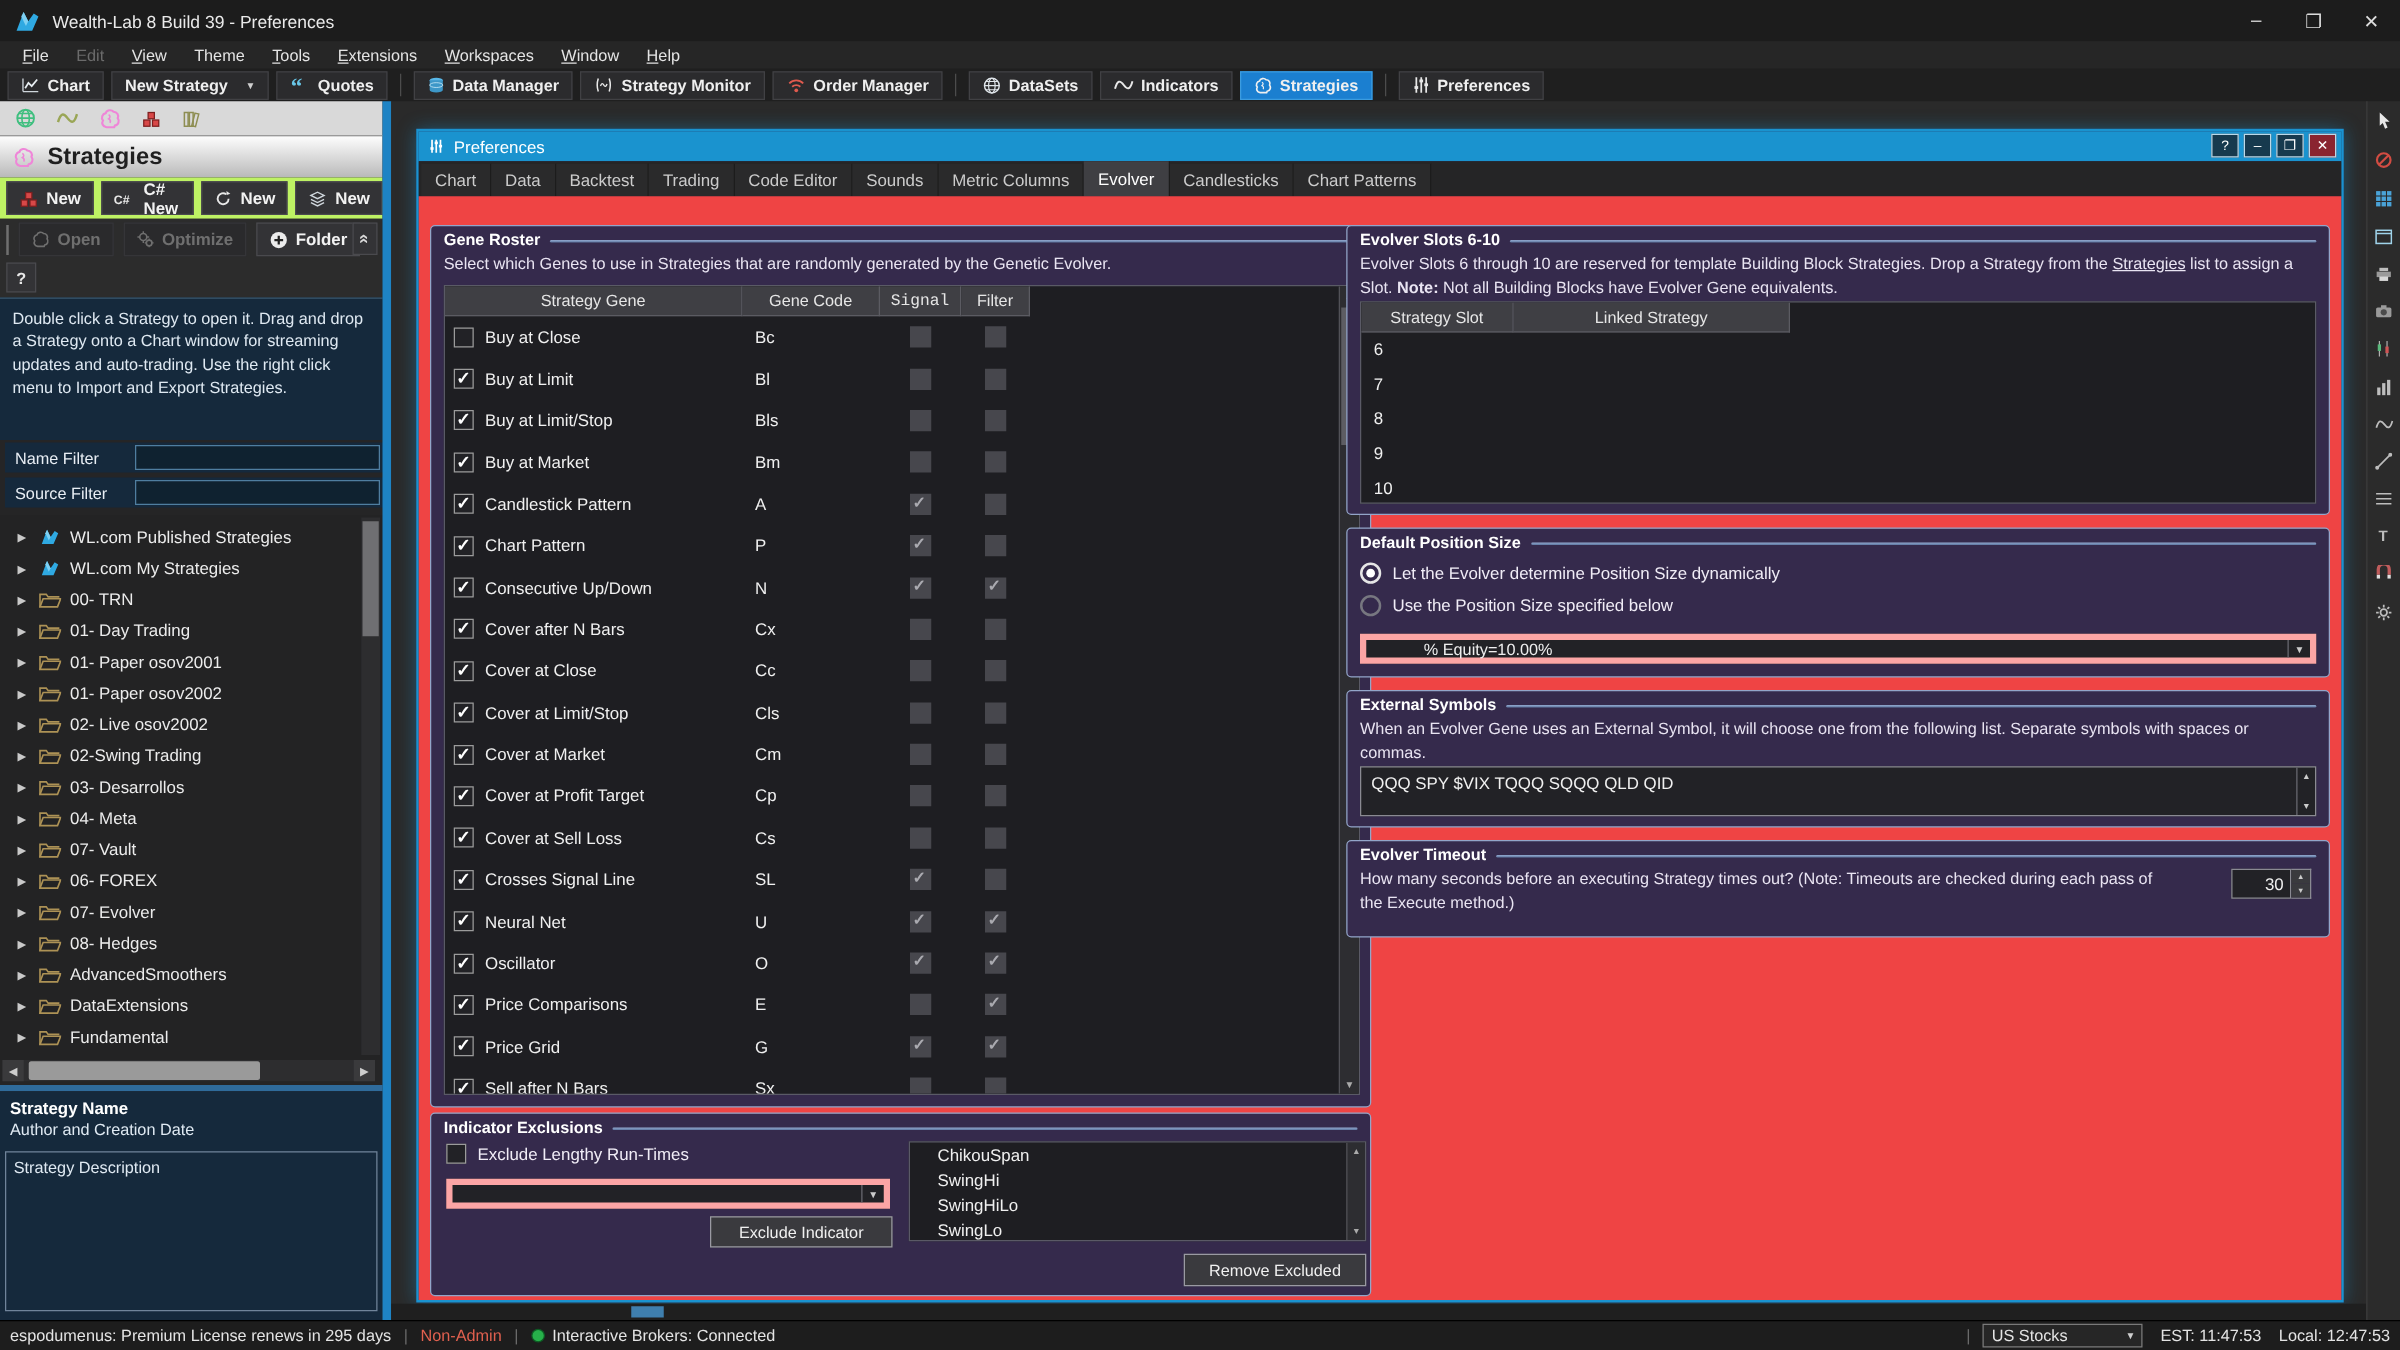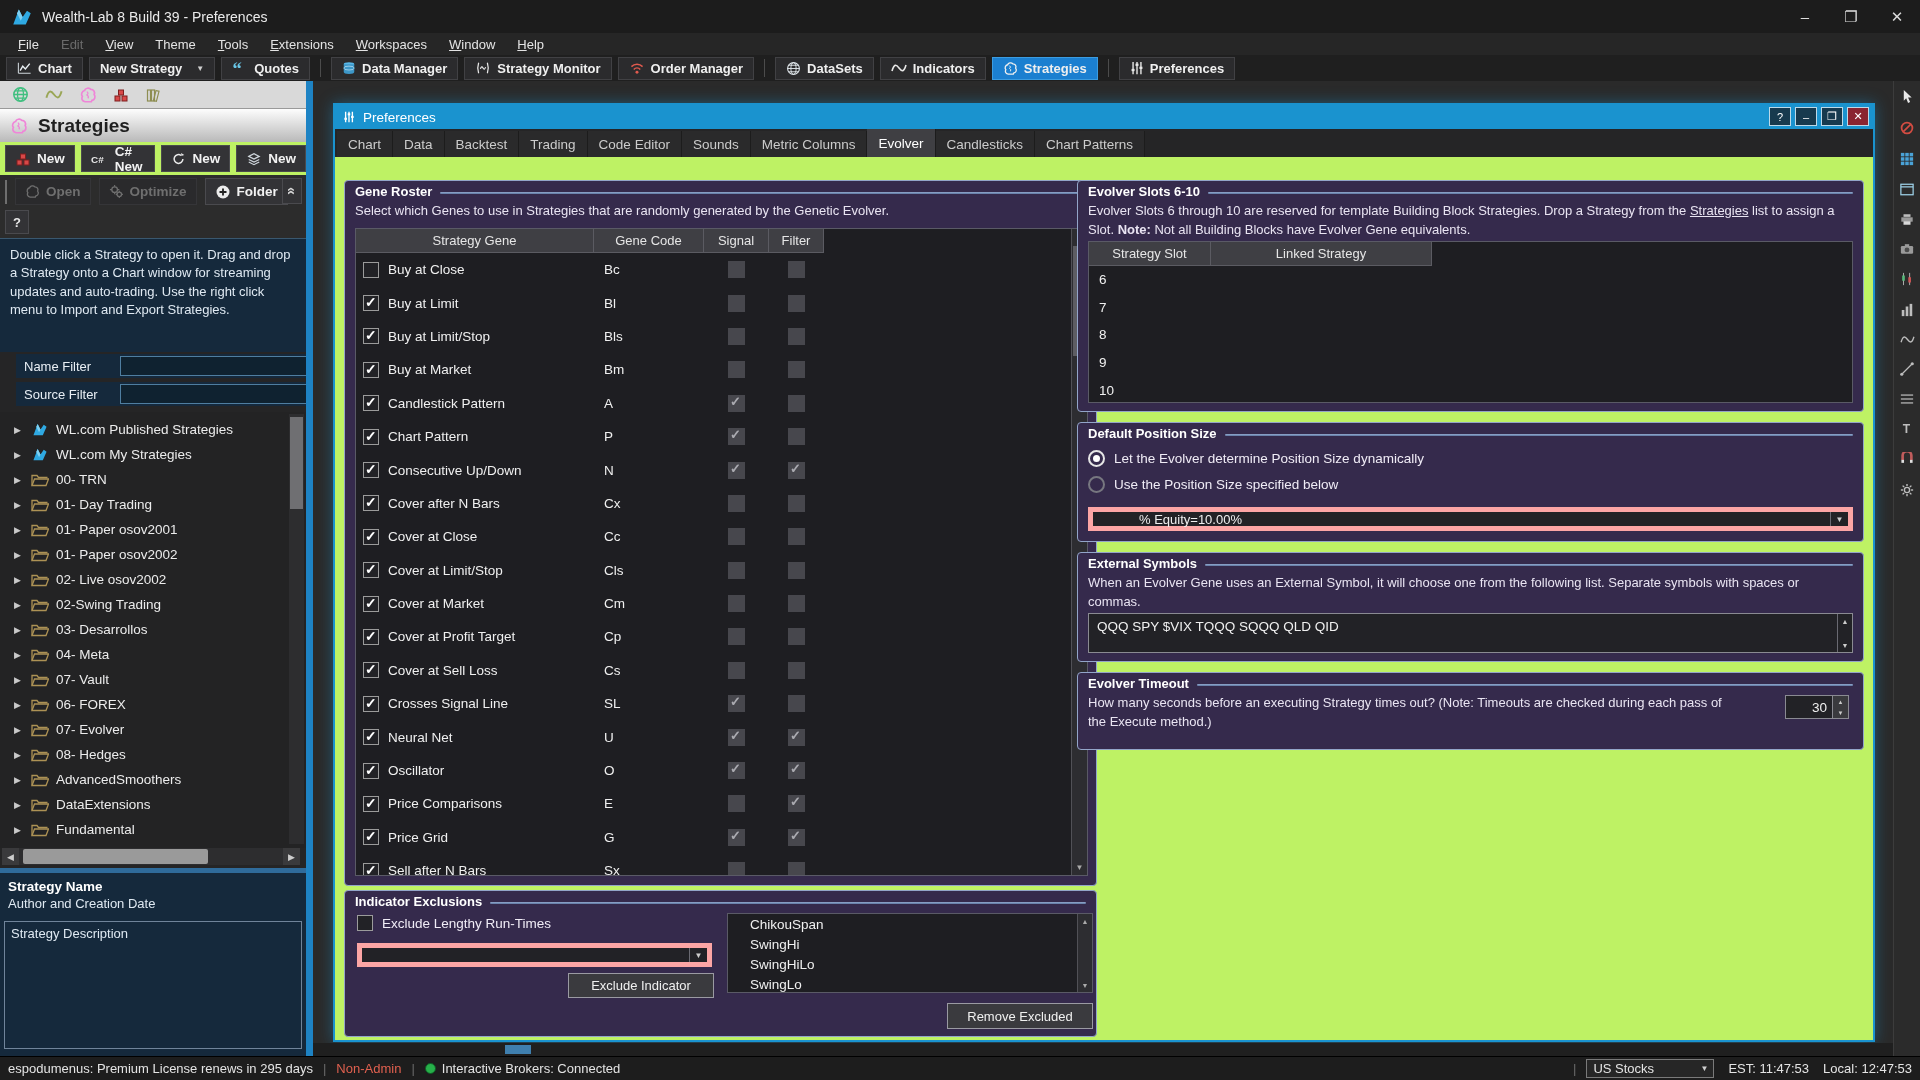--- a/index.html
+++ b/index.html
@@ -35,21 +35,21 @@
   .btnrow1 { position:absolute; left:0; top:61px; width:306px; height:33px; background:#bef264; display:flex; align-items:center; gap:6px; padding-left:5px; }
   .btnrow2 { position:absolute; left:0; top:94px; width:306px; height:33px; background:#2c2c2c; display:flex; align-items:center; gap:8px; padding-left:5px; }
   .sbtn { display:inline-flex; align-items:center; gap:6px; height:27px; padding:0 9px; background:#333336; border:1px solid #4a4a4e; color:#f2f2f2; font-size:13.5px; font-weight:700; }
   .sbtn.disabled { background:#2a2a2c; border-color:#353538; color:#6f6f6f; font-weight:600; }
   .vline { width:2px; height:24px; background:#6f6f6f; }
   .collapse-btn { position:absolute; right:4px; top:3px; width:20px; height:26px; background:#333336; border:1px solid #4a4a4e; display:flex; align-items:center; justify-content:center; color:#d8d8d8; }
   .collapse-btn span { display:inline-block; transform:rotate(90deg); font-size:14px; font-weight:bold; }
   .helprow { position:absolute; left:0; top:127px; width:306px; height:30px; background:#2c2c2c; }
   .helpbtn { position:absolute; left:5px; top:2px; width:24px; height:24px; background:#333336; border:1px solid #4a4a4e; color:#e8e8e8; font-weight:bold; font-size:13px; display:flex; align-items:center; justify-content:center; }
   .sb-desc { position:absolute; left:0; top:157px; width:306px; height:114px; background:#15293c; color:#dfe9f2; font-size:13px; line-height:1.42; padding:7px 10px; border-top:1px solid #3a586f; }
-  .filter-row { position:absolute; left:16px; width:306px; height:24px; display:flex; align-items:center; background:#15293c; }
+  .filter-row { position:absolute; left:4px; width:306px; height:24px; display:flex; align-items:center; background:#15293c; }
   .filter-row label { width:104px; padding-left:8px; font-size:13px; color:#e8eef4; }
   .filter-row input { flex:1; margin-right:6px; height:20px; background:#0f2230; border:1px solid #4f7ea0; color:#e8e8e8; font-size:12px; padding:0 4px; }
   .tree { position:absolute; left:0; top:331px; width:306px; height:436px; background:#232324; overflow:hidden; padding-top:5px; }
   .titem { display:flex; align-items:center; gap:7px; height:25px; padding-left:14px; }
   .tarrow { font-size:9px; color:#c9c9c9; width:10px; }
   .tlabel { font-size:13.5px; color:#ececec; white-space:nowrap; }
   .tree-vscroll { position:absolute; right:2px; top:333px; width:15px; height:430px; background:#2d2d2f; }
   .tree-vscroll .thumb { position:absolute; left:1px; top:3px; width:13px; height:92px; background:#6f6f72; }
   .tree-hscroll { position:absolute; left:2px; top:767px; width:298px; height:17px; background:#2d2d2f; display:flex; align-items:center; }
   .tree-hscroll .hbtn { width:17px; height:17px; display:flex; align-items:center; justify-content:center; font-size:9px; color:#cdcdcd; background:#3a3a3c; }
@@ -69,21 +69,21 @@
   
   .pwin { position:absolute; left:20px; top:22px; width:1542px; height:939px; border:2px solid #1a93cf; background:#2b2142; box-shadow:0 0 14px rgba(26,147,207,.45); }
   .ptitle { position:absolute; left:0; top:0; width:100%; height:24px; background:#1a93cf; display:flex; align-items:center; gap:8px; padding-left:8px; }
   .ptitle .t { font-size:13.5px; color:#ffffff; }
   .pbtns { position:absolute; right:4px; top:2px; display:flex; gap:4px; }
   .pbtn { width:22px; height:19px; background:#173a4e; border:1px solid #bcd9e8; color:#fff; font-size:11px; display:flex; align-items:center; justify-content:center; }
   .pbtn.close { background:#8a2430; }
   .ptabs { position:absolute; left:0; top:24px; width:100%; height:28px; background:#252526; display:flex; align-items:flex-end; padding-left:2px; }
   .tab { height:26px; padding:0 11px; display:flex; align-items:center; font-size:13.5px; color:#cccccc; border-right:1px solid #1c1c1c; background:#2a2a2b; }
   .tab.active { background:#3f3f43; color:#ffffff; height:28px; }
-  .pcontent { position:absolute; left:0; top:52px; right:0; bottom:0; background:#bef264; }
+  .pcontent { position:absolute; left:0; top:52px; right:0; bottom:0; background:#ef4444; }
 
   .gbox { position:absolute; border:1px solid #93a5c9; border-radius:4px; background:#352a4c; }
   .gbox-head { display:flex; align-items:center; gap:8px; padding:3px 10px 0 10px; }
   .gbox-head .gt { font-size:13px; font-weight:bold; color:#ffffff; white-space:nowrap; }
   .gbox-head .line { flex:1; height:2px; background:linear-gradient(#93a9cf,#5d76a0); border-radius:1px; margin-top:2px; }
   .gdesc { padding:3px 10px 0 10px; font-size:13px; color:#e9e4f2; line-height:1.45; }
 
   
   .gtable { position:absolute; left:10px; top:47px; width:733px; height:648px; background:#1e1e22; border:1px solid #5a5a66; overflow:hidden; }
   .ghead { display:flex; height:24px; }
@@ -668,21 +668,21 @@
         <div class="gbox" style="left:9px; top:23px; width:753px; height:706px;">
           <div class="gbox-head">
             <span class="gt">Gene Roster</span>
             <span class="line"></span>
           </div>
           <div class="gdesc">Select which Genes to use in Strategies that are randomly generated by the Genetic Evolver.</div>
           <div class="gtable">
             <div class="ghead" id="ghead">
                 <span class="ghcell" style="width: 238px;">Strategy Gene</span>
                 <span class="ghcell" style="width: 110px;">Gene Code</span>
-                <span class="ghcell" style="width: 65px;">Signal</span>
+                <span class="ghcell" style="width: 65px; font-family: Liberation Mono, monospace;">Signal</span>
                 <span class="ghcell" style="width: 55px;">Filter</span>
               </div>
             <div class="gbody" id="gbody">
                 <div class="grow">
                   <div class="gc-name">
                     <span class="cb"></span>
                     <span class="nm">Buy at Close</span>
                   </div>
                   <div class="gc-code">Bc</div>
                   <div class="gc-sig">

